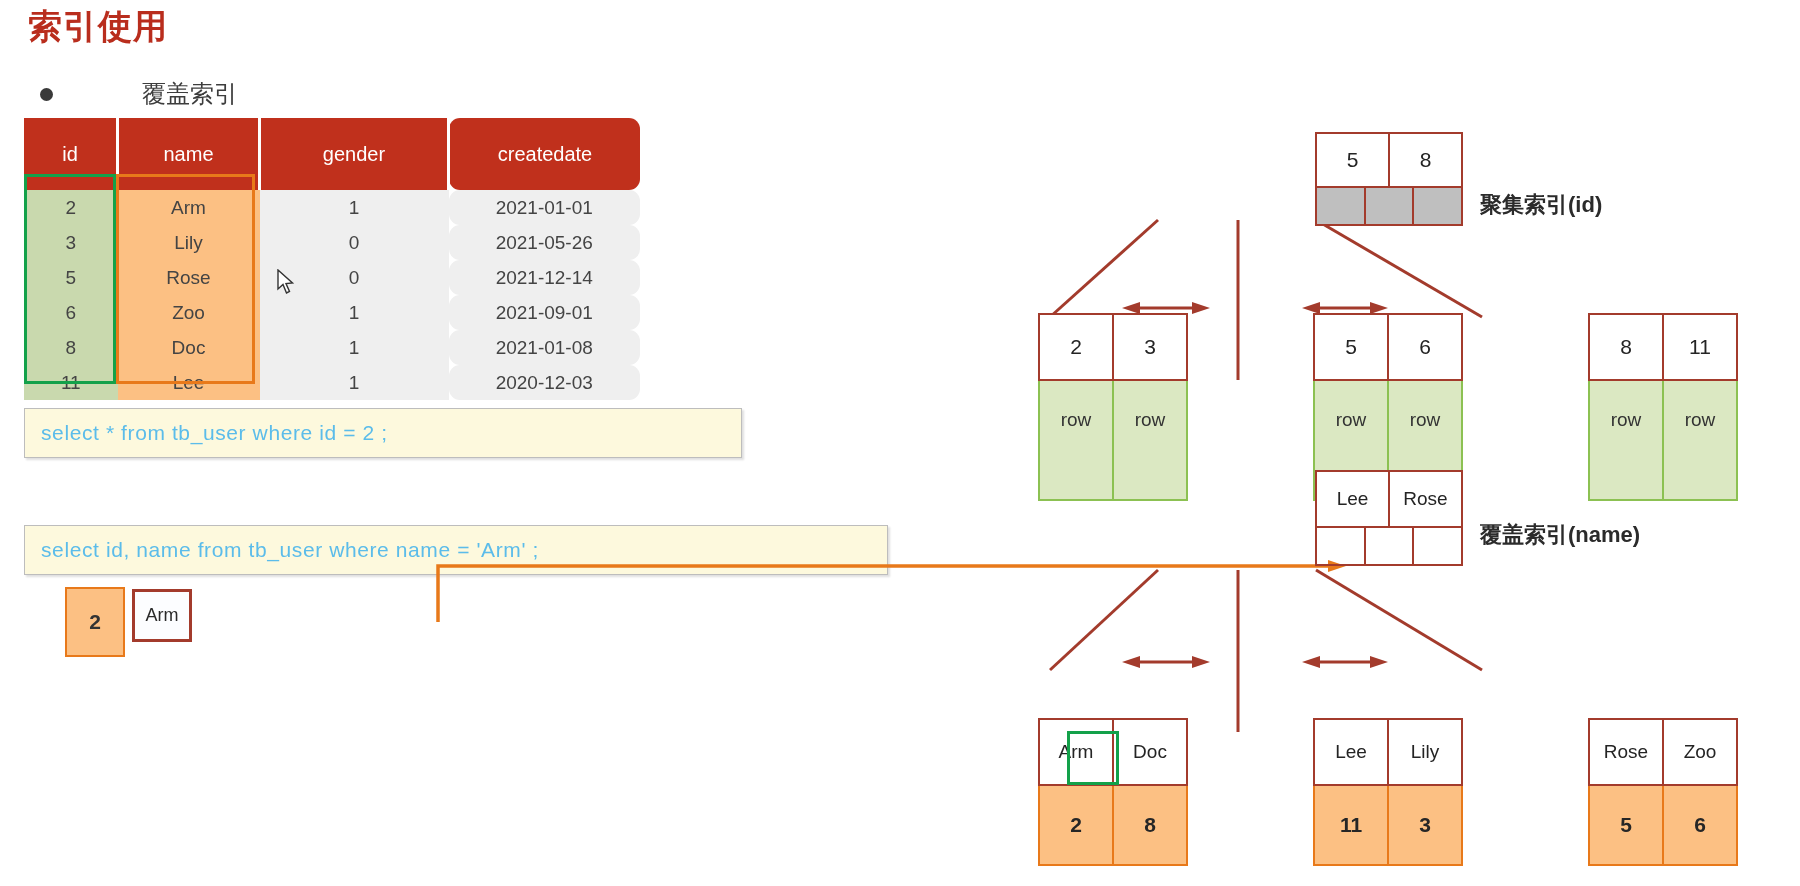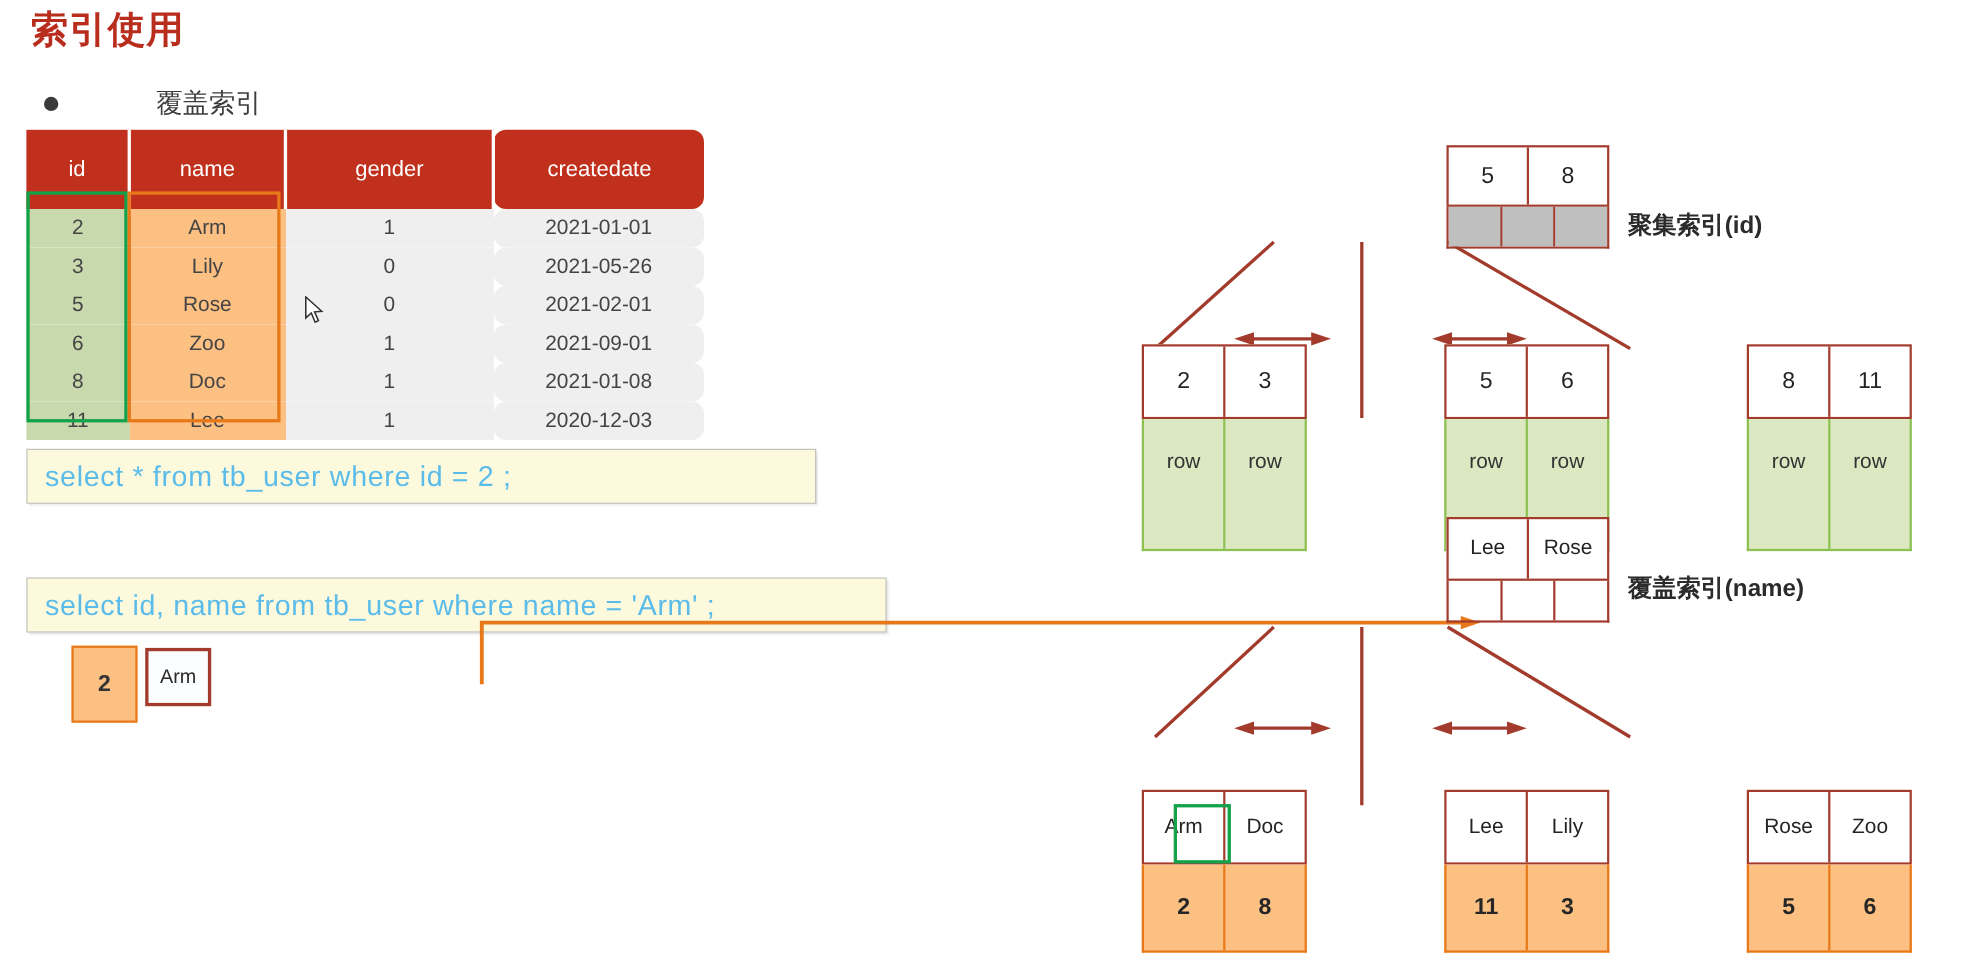--- a/index.html
+++ b/index.html
@@ -94,26 +94,26 @@
 
   
   .sql-box {
     background: #fdf9dd;
     border: 1px solid #bdbdbd;
     box-shadow: 2px 2px 2px rgba(0,0,0,0.13);
     box-sizing: border-box;
     display: flex;
     align-items: center;
     padding-left: 16px;
-    font-size: 26px;
+    font-size: 21px;
     color: #5bbcea;
     letter-spacing: 0.6px;
   }
   #sql-box-1 { left: 24px; top: 408px; width: 718px; height: 50px; }
-  #sql-box-2 { left: 24px; top: 525px; width: 782px; height: 50px; }
+  #sql-box-2 { left: 24px; top: 525px; width: 864px; height: 50px; }
 
   
   #result-id-cell {
     left: 65px; top: 587px;
     width: 60px; height: 70px;
     background: #fcc083;
     border: 2px solid #e8791a;
     box-sizing: border-box;
     display: flex; align-items: center; justify-content: center;
     font-size: 21px; font-weight: bold; color: #333;
@@ -242,21 +242,21 @@
     <tr>
       <td class="col-id">3</td>
       <td class="col-name">Lily</td>
       <td class="col-gender">0</td>
       <td class="col-date">2021-05-26</td>
     </tr>
     <tr>
       <td class="col-id">5</td>
       <td class="col-name">Rose</td>
       <td class="col-gender">0</td>
-      <td class="col-date">2021-02-01</td>
+      <td class="col-date">2021-12-14</td>
     </tr>
     <tr>
       <td class="col-id">6</td>
       <td class="col-name">Zoo</td>
       <td class="col-gender">1</td>
       <td class="col-date">2021-09-01</td>
     </tr>
     <tr>
       <td class="col-id">8</td>
       <td class="col-name">Doc</td>

